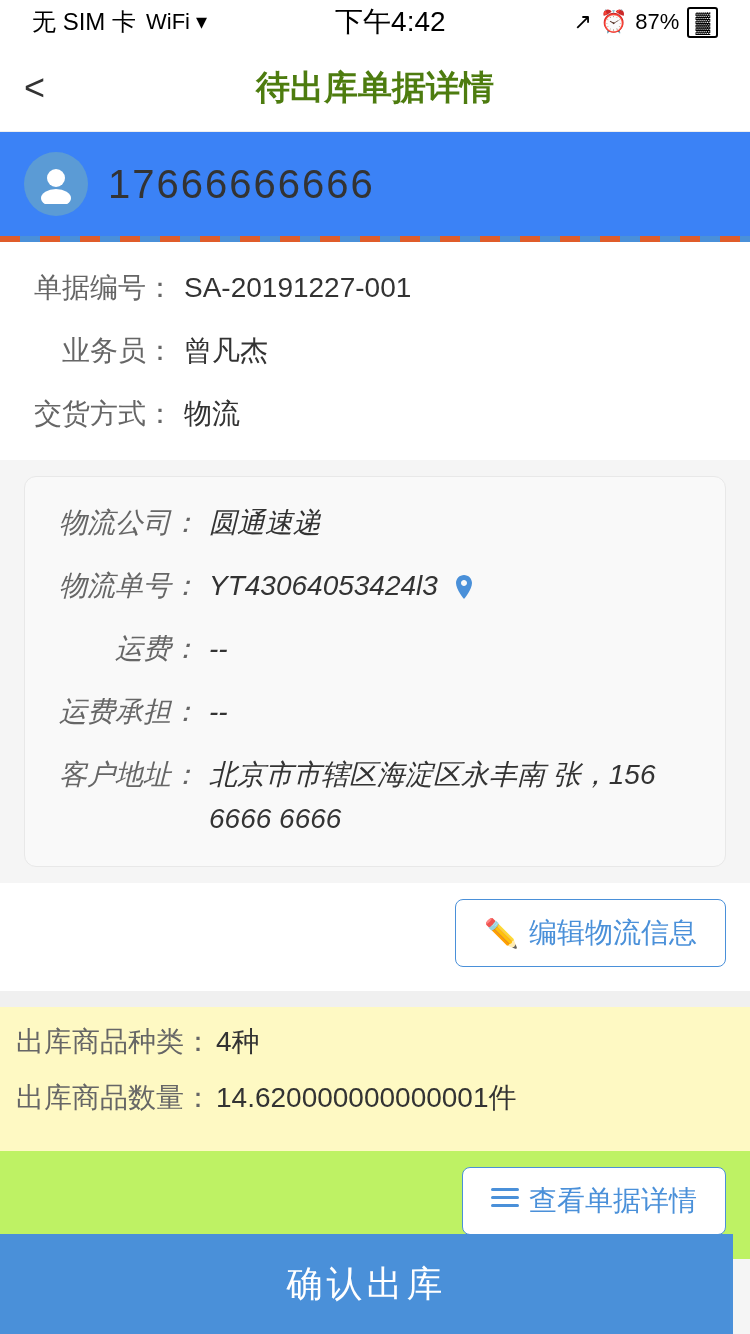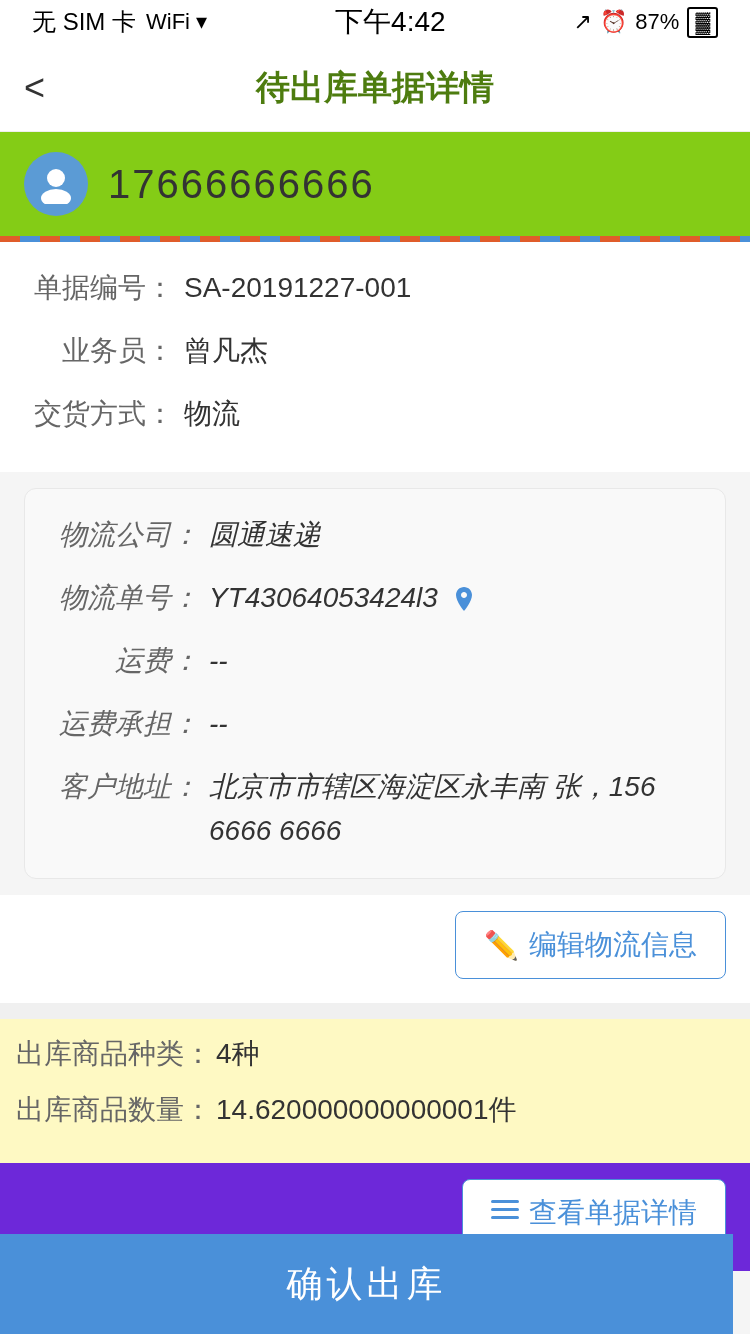--- a/index.html
+++ b/index.html
@@ -47,21 +47,21 @@
       cursor: pointer;
     }
     .nav-title {
       font-size: 34px;
       font-weight: 600;
       color: #4d7c0f;
     }
 
     
     .customer-section {
-      background: #84cc16;
+      background: #3b82f6;
       padding: 20px 24px;
       display: flex;
       align-items: center;
       gap: 20px;
       margin-bottom: 0;
     }
     .avatar {
       width: 64px;
       height: 64px;
       border-radius: 50%;
@@ -94,21 +94,21 @@
       background: #fff;
       padding: 24px 24px 24px 24px;
       margin-bottom: 16px;
     }
     .info-row {
       display: flex;
       align-items: flex-start;
       margin-bottom: 18px;
       line-height: 1.6;
     }
-    .info-row:last-child { margin-bottom: 12px; }
+    .info-row:last-child { margin-bottom: 0; }
     .info-label {
       color: #666;
       font-size: 28px;
       min-width: 160px;
       text-align: right;
       flex-shrink: 0;
       padding-right: 10px;
     }
     .info-value {
       color: #333;
@@ -200,21 +200,21 @@
     }
     .product-value {
       color: #333;
     }
 
     
     .view-btn-row {
       display: flex;
       justify-content: flex-end;
       padding: 16px 24px 24px 24px;
-      background: #6d28d9;
+      background: #bef264;
     }
     .view-btn {
       border: 1.5px solid #4a90d9;
       color: #4a90d9;
       border-radius: 8px;
       padding: 14px 28px;
       font-size: 28px;
       background: #fff;
       display: flex;
       align-items: center;

